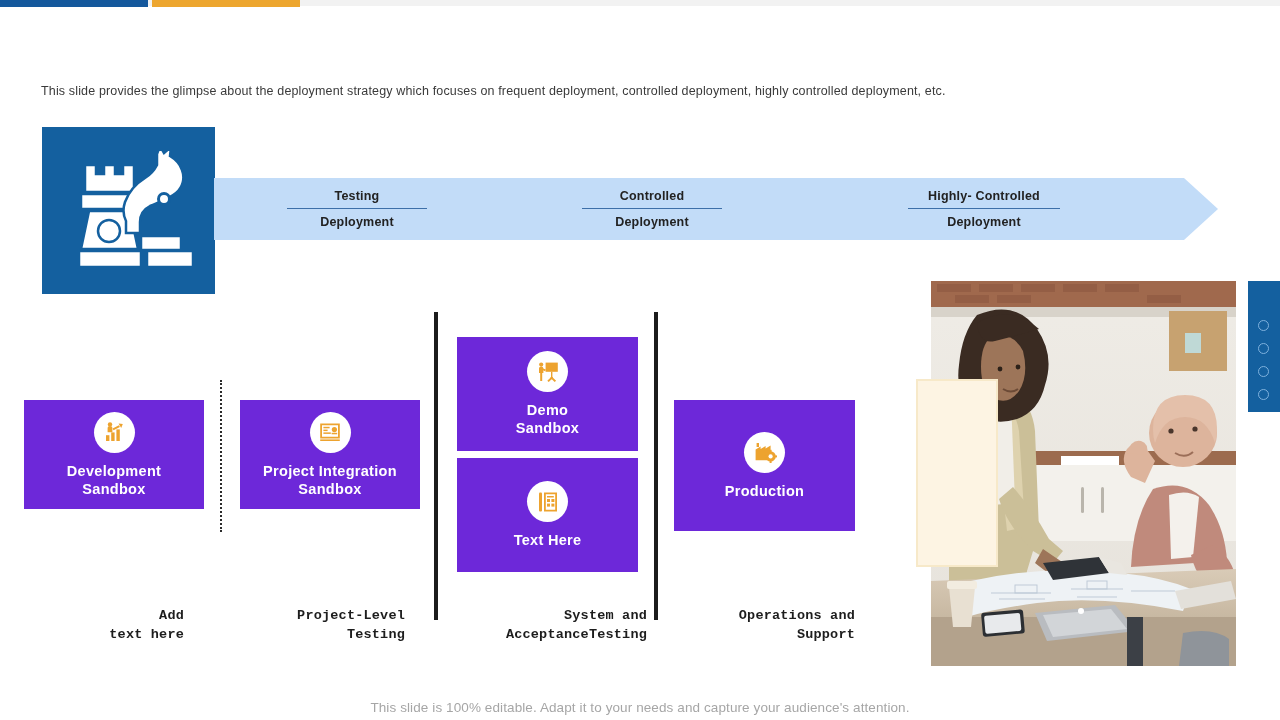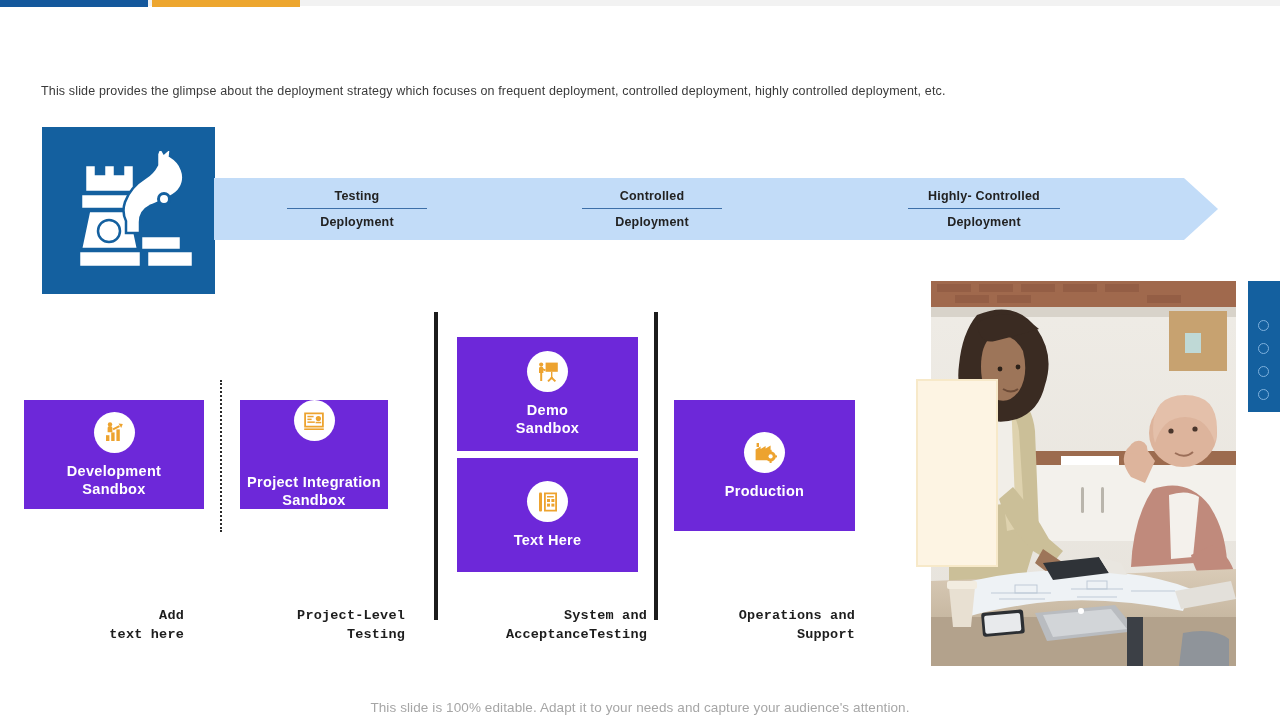--- a/index.html
+++ b/index.html
@@ -77,21 +77,21 @@
     font-size:14.5px;font-weight:bold;line-height:18px;letter-spacing:.3px;
     white-space:pre-line;
   }
   .card-icon{
     width:41px;height:41px;border-radius:50%;background:#ffffff;
     display:flex;align-items:center;justify-content:center;margin-bottom:9px;
   }
   .card-icon svg{display:block;}
 
   .card-dev{left:24px;top:400px;width:180px;height:109px;}
-  .card-pi{left:240px;top:400px;width:148px;height:109px;justify-content:space-between;}
+  .card-pi{left:240px;top:400px;width:180px;height:109px;}
   .card-demo{left:457px;top:337px;width:181px;height:114px;}
   .card-text{left:457px;top:458px;width:181px;height:114px;}
   .card-prod{left:674px;top:400px;width:181px;height:131px;}
 
   
   .caption{
     position:absolute;top:606px;
     font-size:13.5px;font-weight:bold;color:#1d1d1d;text-align:right;
     line-height:19px;white-space:pre-line;letter-spacing:.2px;font-family:Liberation Mono, monospace;
   }

